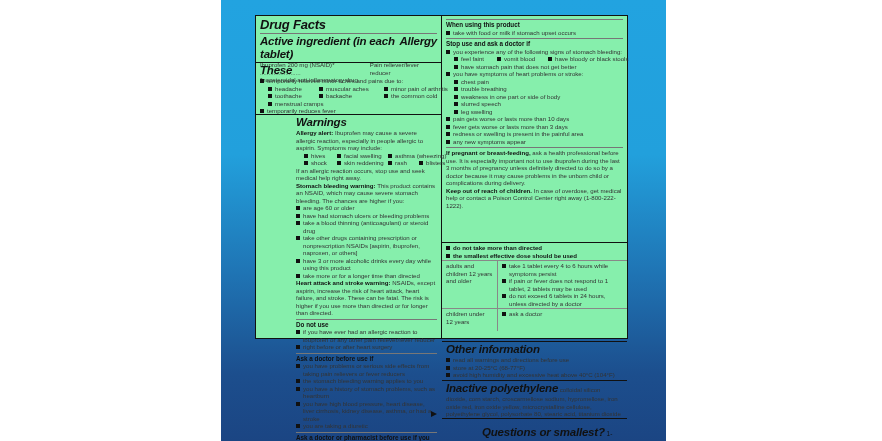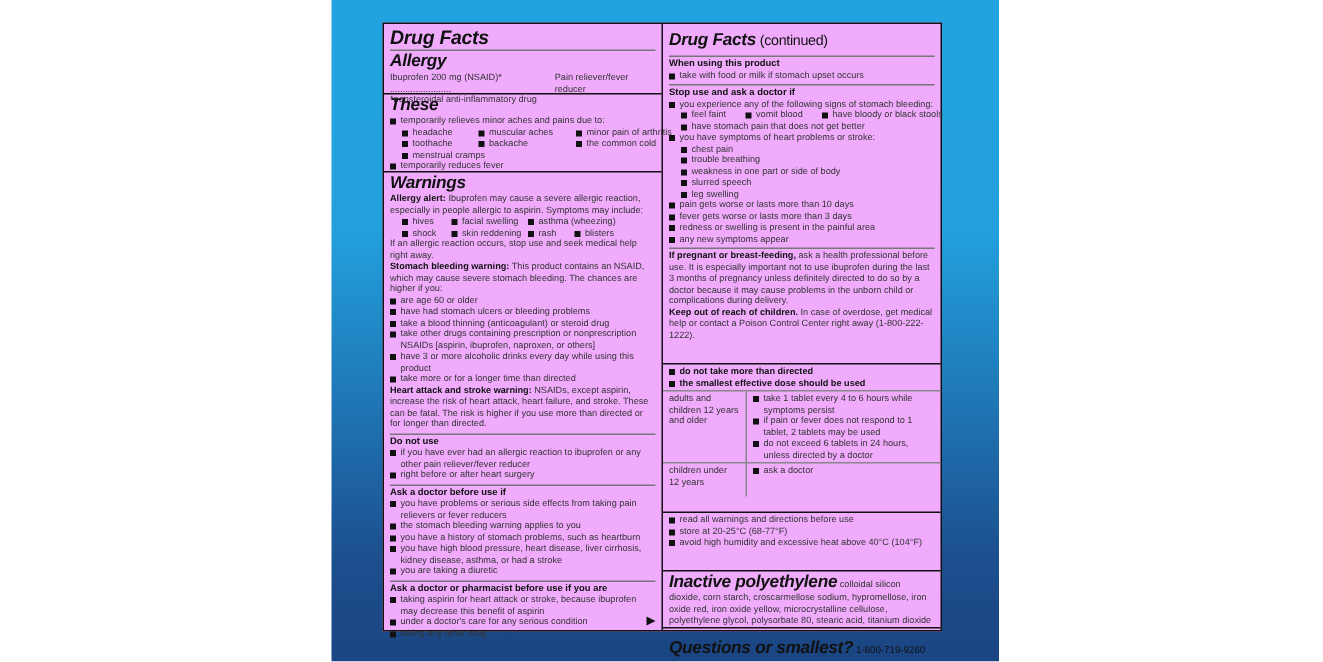--- a/index.html
+++ b/index.html
@@ -1,26 +1,26 @@
 <!DOCTYPE html>
 <html><head>
 <meta charset="utf-8">
 <style>
   html, body { margin:0; padding:0; }
   body { width:882px; height:441px; background:#ffffff; position:relative; overflow:hidden;
          font-family:"Liberation Sans", sans-serif; color:#222; }
   .panel { position:absolute; left:221px; top:0; width:445px; height:441px;
            background:linear-gradient(180deg,#22a3e0 0%,#22a0dc 35%,#1f74b4 62%,#1c4e8d 85%,#1b4583 100%); }
-  .label { position:absolute; left:255px; top:15px; width:373px; height:406px;
-           background:#f0abfc; border:1.5px solid #111; box-sizing:border-box; display:flex; }
+  .label { position:absolute; left:255px; top:15px; width:373px; height:324px;
+           background:#86efac; border:1.5px solid #111; box-sizing:border-box; display:flex; }
   .col { box-sizing:border-box; position:relative; }
   .col-left { width:186px; border-right:1.5px solid #111; }
   .col-right { flex:1; }
   .sec { padding:1px 4px 2px 4px; box-sizing:border-box; border-bottom:1.5px solid #111; }
-  .sec:last-child { border-bottom:none; }
+  .sec:last-child { border-bottom:none;margin-left:36px; }
   .ttl { font-style:italic; font-weight:bold; font-size:11.5px; line-height:13px; color:#111;
          font-family:"Liberation Sans", sans-serif; letter-spacing:-0.2px; }
   .ttl-big { font-size:13px; line-height:15px; }
   .ttl-cont { font-weight:normal; font-style:normal; font-size:9.5px; }
   .sub { font-weight:bold; font-size:6.3px; line-height:7.6px; color:#111; }
   .txt { font-size:6.1px; line-height:7.5px; color:#333; }
   .b { font-weight:bold; color:#111; }
   .rule { border-top:1px solid #777; margin:2px 0 1px 0; }
   .li { position:relative; padding-left:7px; font-size:6.1px; line-height:7.5px; color:#333; }
   .li::before { content:""; position:absolute; left:0; top:2px; width:4px; height:4px; background:#111; }
@@ -44,20 +44,21 @@
 <div class="panel"></div>
 
 <div class="label">
 
   <div class="col col-left">
 
     <div class="sec" style="height:47px;">
       <div class="ttl ttl-big">Drug Facts</div>
       <div class="rule" style="margin:1px 0 1px 0;"></div>
       <div class="ai-row">
+        <span class="ttl">Active ingredient (in each tablet)</span>
         <span class="ttl">Allergy</span>
       </div>
       <div class="ai-row txt">
         <span>Ibuprofen 200 mg (NSAID)* ........................</span>
         <span>Pain reliever/fever reducer</span>
       </div>
       <div class="txt">*nonsteroidal anti-inflammatory drug</div>
     </div>
 
     <div class="sec" style="height:52px;">
@@ -116,21 +117,20 @@
       <div class="li">taking aspirin for heart attack or stroke, because ibuprofen may decrease this benefit of aspirin</div>
       <div class="li">under a doctor's care for any serious condition</div>
       <div class="li">taking any other drug</div>
       <div class="arrow"></div>
     </div>
   </div>
 
   <div class="col col-right">
 
     <div class="sec" style="height:227px;">
-      <div><span class="ttl">Drug Facts</span><span class="ttl ttl-cont"> (continued)</span></div>
       <div class="rule"></div>
       <div class="sub">When using this product</div>
       <div class="li">take with food or milk if stomach upset occurs</div>
       <div class="rule"></div>
       <div class="sub">Stop use and ask a doctor if</div>
       <div class="li">you experience any of the following signs of stomach bleeding:</div>
       <div class="row3">
         <div class="li" style="width:36px;">feel faint</div>
         <div class="li" style="width:44px;">vomit blood</div>
         <div class="li">have bloody or black stools</div>
@@ -162,20 +162,21 @@
           <div class="li">do not exceed 6 tablets in 24 hours, unless directed by a doctor</div>
         </div>
         <div class="lft rowsep" style="height:20px;">children under 12 years</div>
         <div class="rowsep">
           <div class="li">ask a doctor</div>
         </div>
       </div>
     </div>
 
     <div class="sec" style="height:39px;">
+      <div class="ttl">Other information</div>
       <div class="li">read all warnings and directions before use</div>
       <div class="li">store at 20-25°C (68-77°F)</div>
       <div class="li">avoid high humidity and excessive heat above 40°C (104°F)</div>
     </div>
 
     <div class="sec" style="height:38px;">
       <div class="inact"><span class="ttl">Inactive polyethylene</span><span> colloidal silicon dioxide, corn starch, croscarmellose sodium, hypromellose, iron oxide red, iron oxide yellow, microcrystalline cellulose, polyethylene glycol, polysorbate 80, stearic acid, titanium dioxide</span></div>
     </div>
 
     <div class="sec" style="border-bottom:none; padding-top:3px;">

